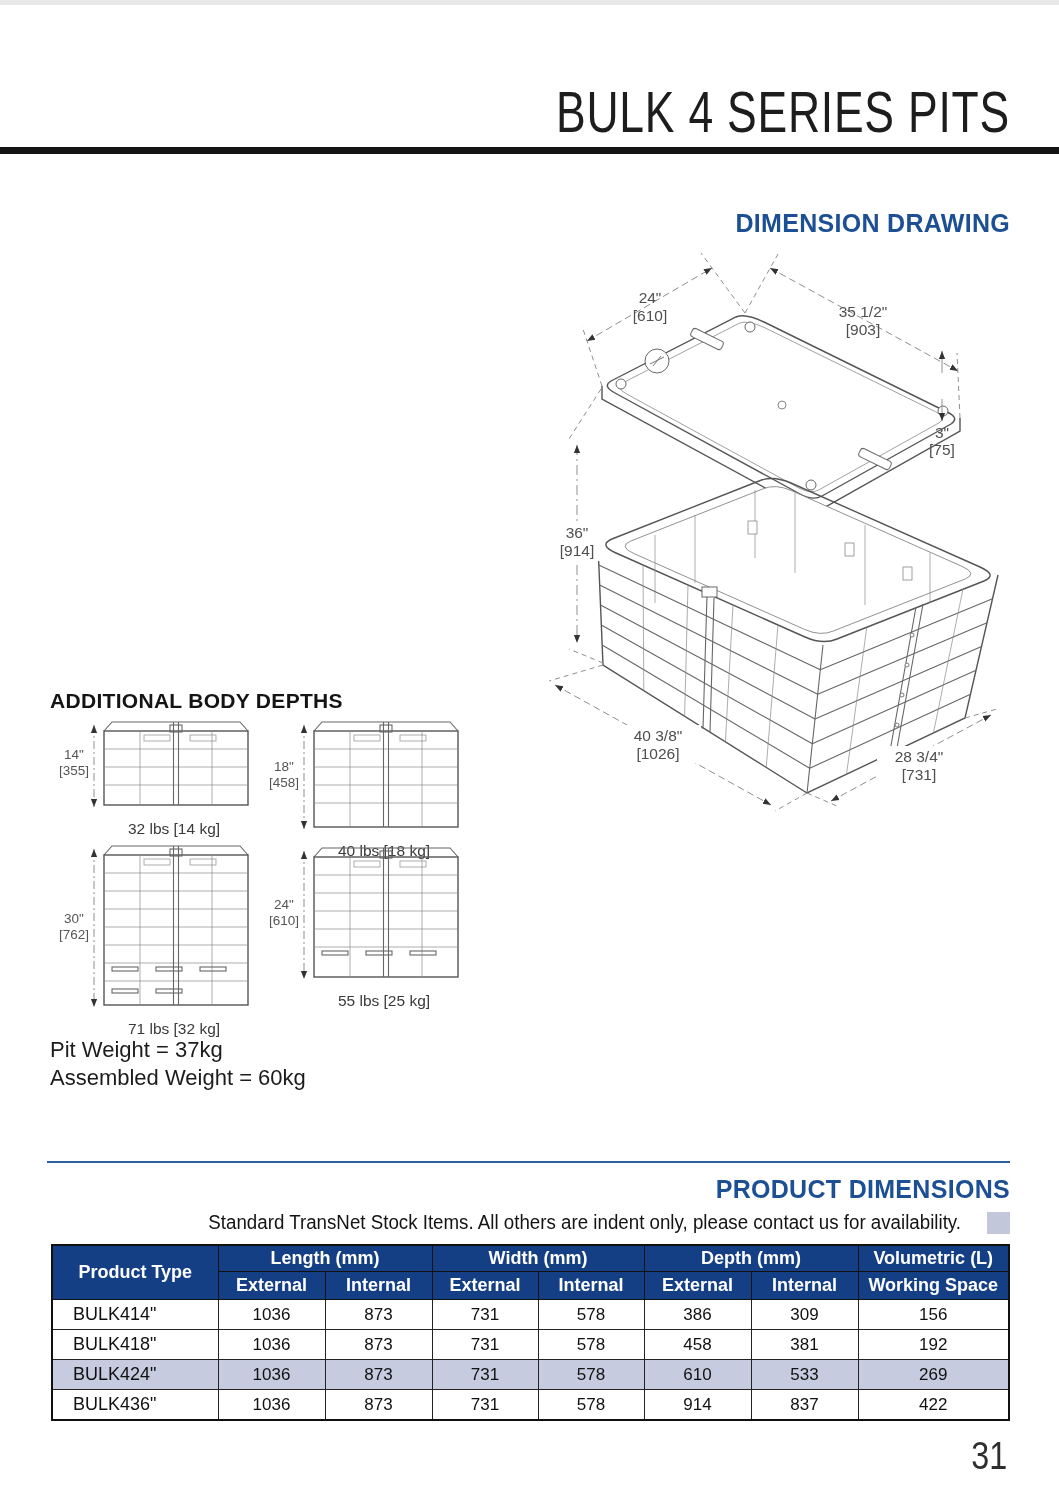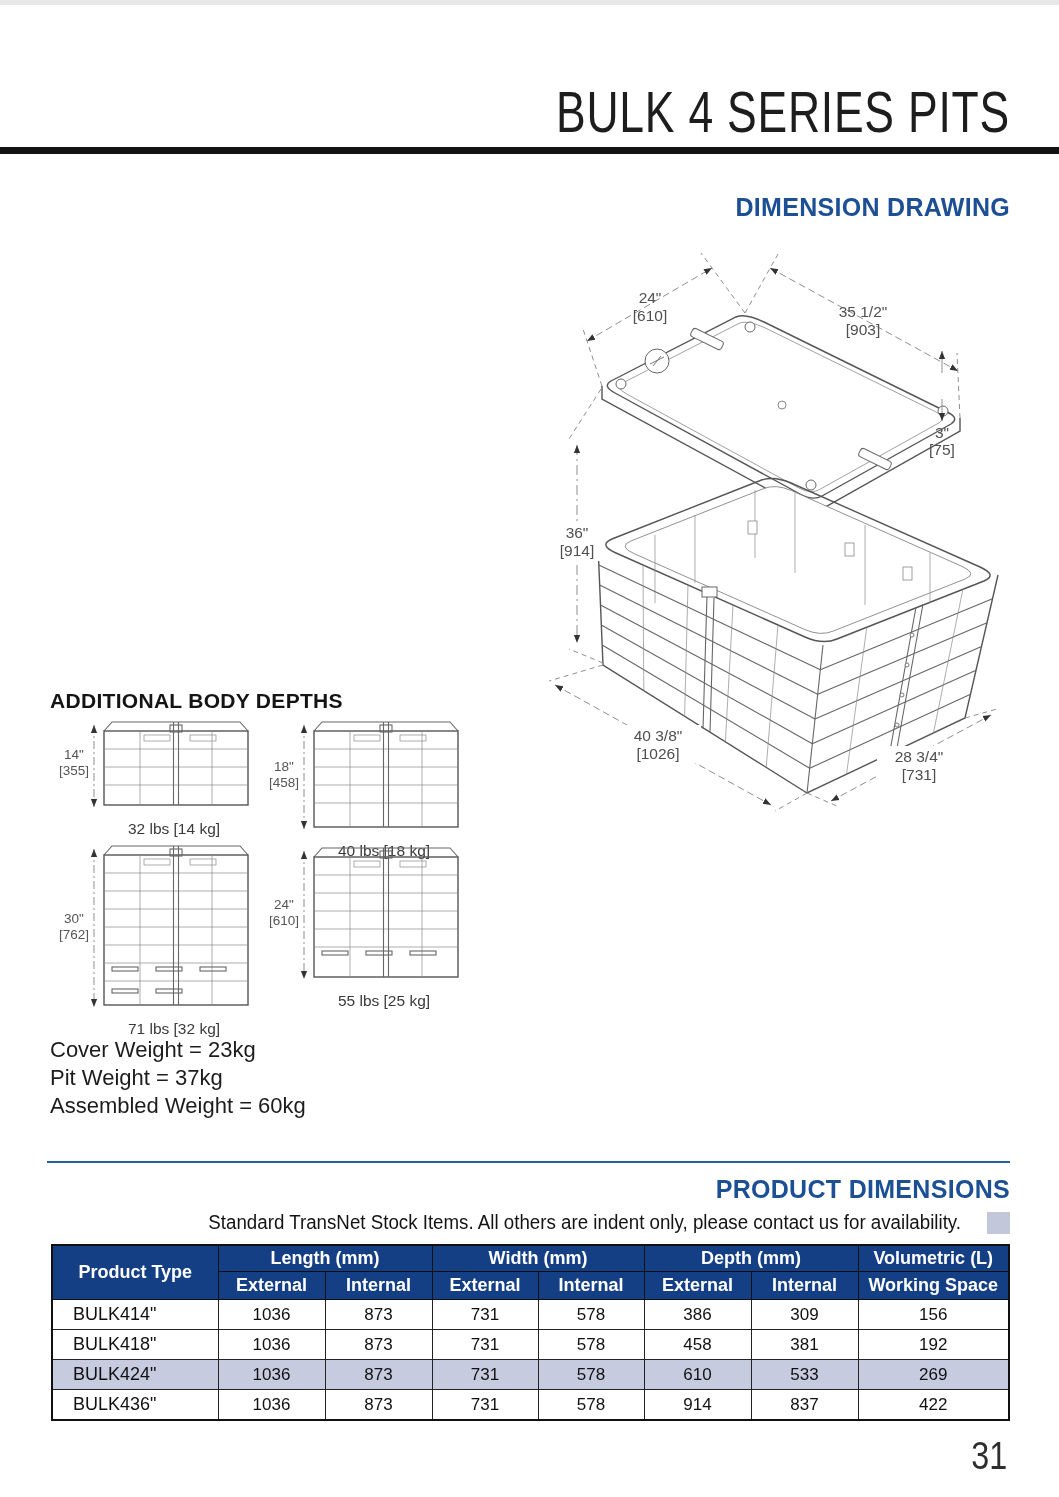--- a/index.html
+++ b/index.html
@@ -4,21 +4,21 @@
 <style>
   html,body{margin:0;padding:0;background:#e8e8e8;}
   .page{position:relative;width:1059px;height:1497px;background:#ffffff;margin:5px auto;
         font-family:"Liberation Sans",sans-serif;overflow:hidden;}
   
   .title{position:absolute;top:74px;right:49px;font-size:57px;font-weight:300;color:#1d1d1d;
          letter-spacing:1px;transform:scaleX(0.78);transform-origin:100% 50%;white-space:nowrap;}
   .black-rule{position:absolute;top:142px;left:0;width:1059px;height:7px;background:#131313;}
   .section-heading{position:absolute;right:49px;font-size:25px;font-weight:700;color:#1c4f94;
          letter-spacing:0.3px;white-space:nowrap;}
-  .dim-heading{top:188px;text-align:center;}
+  .dim-heading{top:204px;text-align:center;}
   .prod-heading{top:1170px;}
   
   .main-drawing{position:absolute;left:545px;top:248px;width:465px;height:592px;}
   .abd-heading{position:absolute;left:50px;top:684px;font-size:21px;font-weight:700;color:#141414;
          letter-spacing:0.3px;}
   .variant{position:absolute;width:200px;}
   .v0{left:52px;top:712px;} .v1{left:262px;top:712px;} .v2{left:52px;top:836px;} .v3{left:262px;top:838px;}
   .variant .caption{width:200px;box-sizing:border-box;padding-left:44px;text-align:center;
          font-size:15.5px;color:#3a3a3a;margin-top:3px;white-space:nowrap;}
   svg .sketch{stroke:#666;fill:none;stroke-width:1.1px;}
@@ -217,21 +217,20 @@
       <rect x="92" y="18" width="26" height="6" class="sketch-light"></rect>
       <rect x="138" y="18" width="26" height="6" class="sketch-light"></rect>
       <rect x="60" y="108" width="26" height="4" class="sketch"></rect>
       <rect x="104" y="108" width="26" height="4" class="sketch"></rect>
       <rect x="148" y="108" width="26" height="4" class="sketch"></rect>
     </svg>
     <div class="caption">55 lbs [25 kg]</div>
   </div>
 
   <div class="weights">
-    <div>Cover Weight = 23kg</div>
     <div>Pit Weight = 37kg</div>
     <div>Assembled Weight = 60kg</div>
   </div>
 
   <div class="blue-rule"></div>
   <div class="section-heading prod-heading">PRODUCT DIMENSIONS</div>
 
   <div class="note-row">
     <span class="note-text">Standard TransNet Stock Items.  All others are indent only, please contact us for availability.</span>
     <span class="legend-square"></span>

